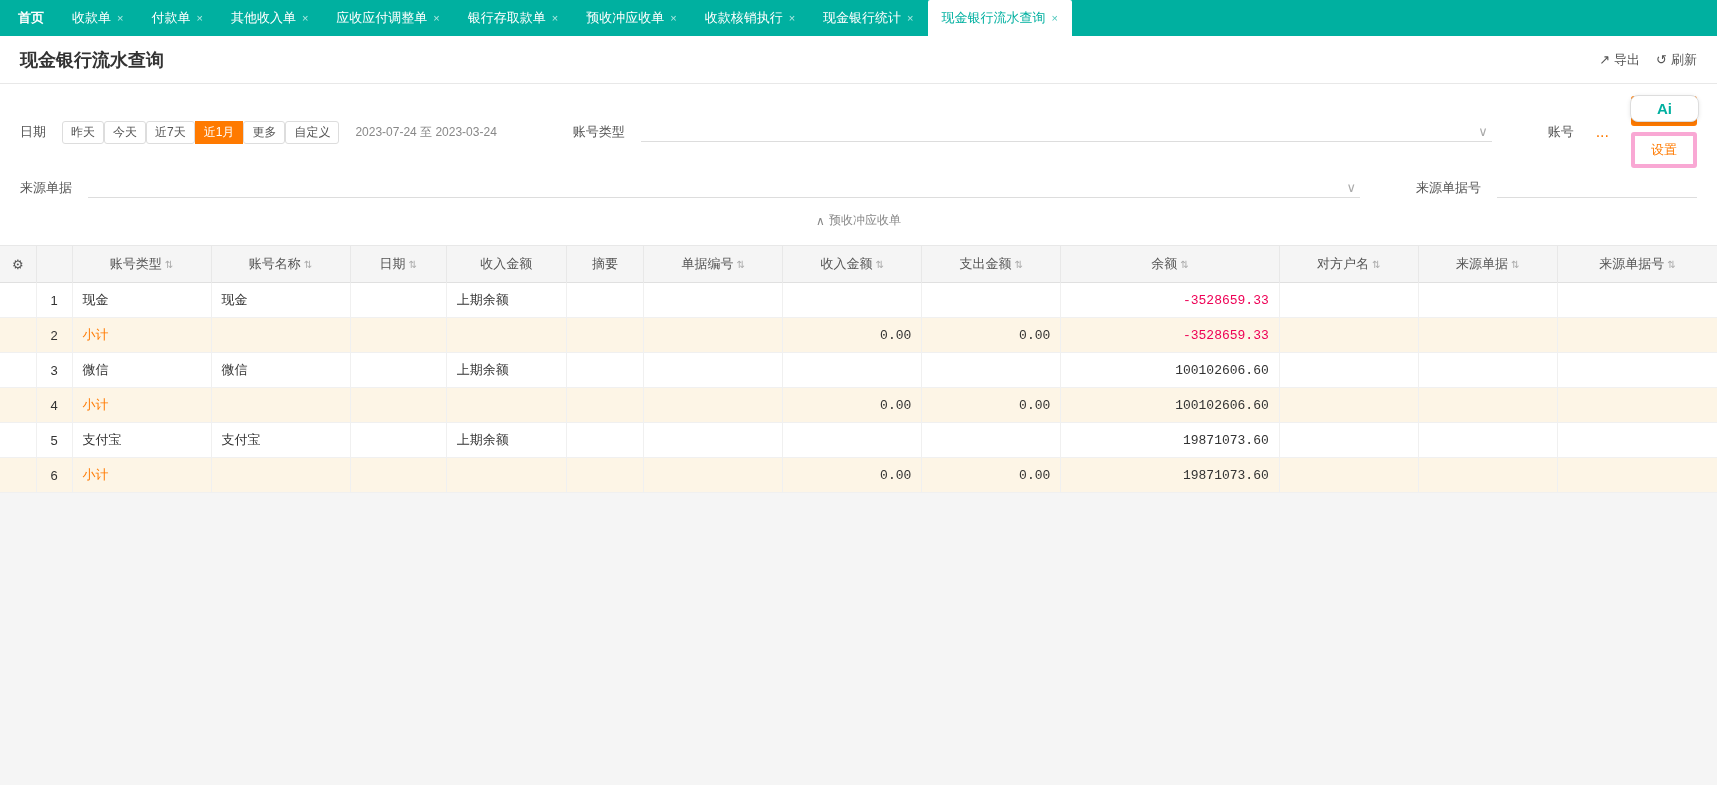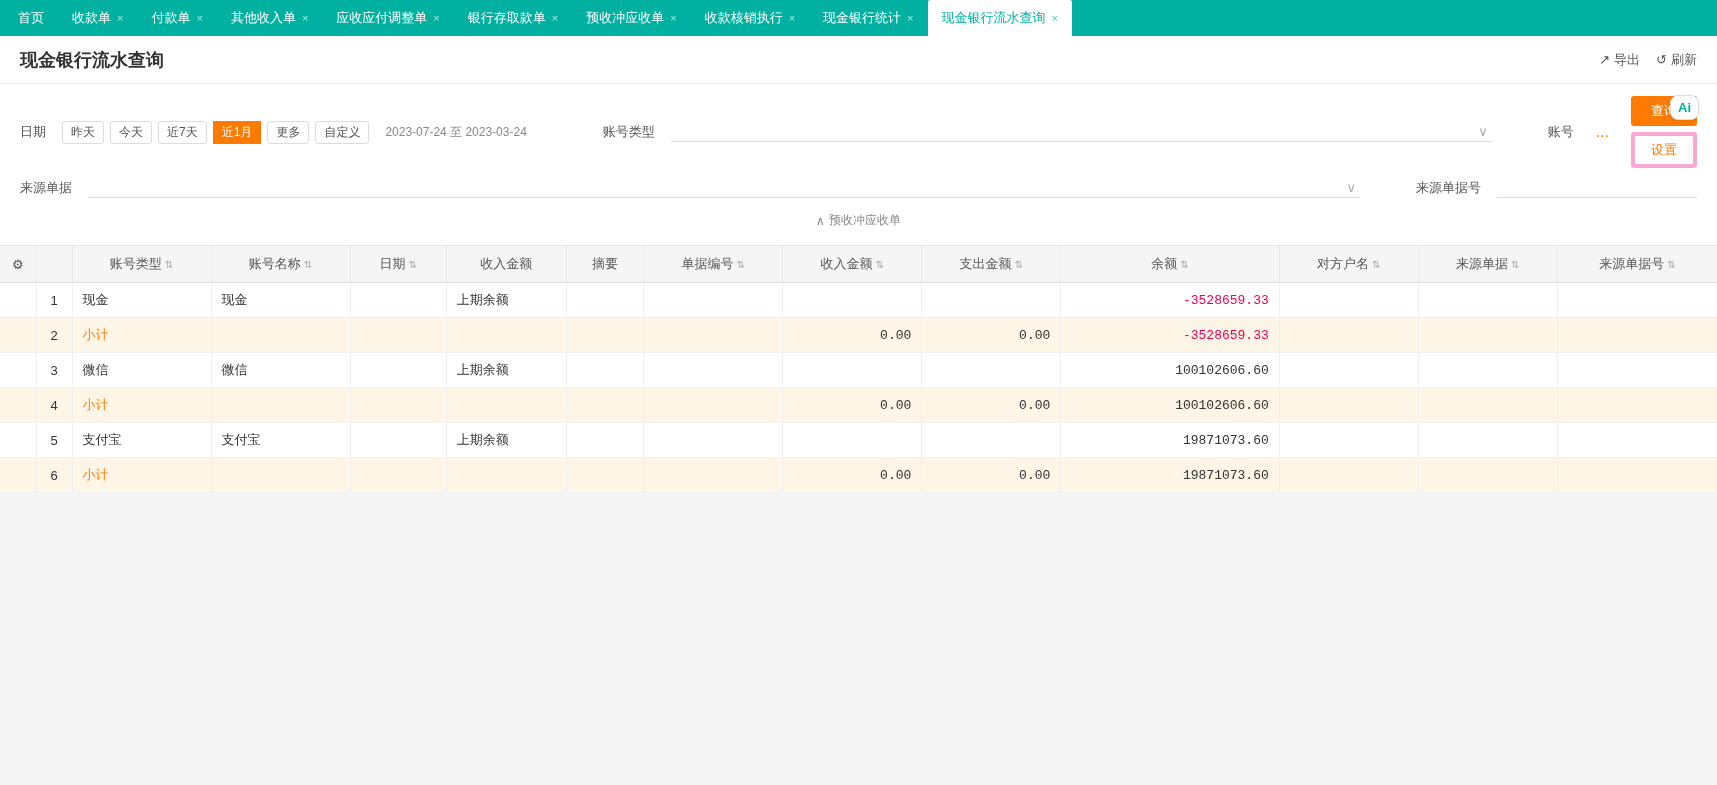--- a/index.html
+++ b/index.html
@@ -17,21 +17,21 @@
     .top-nav .nav-item {
       color: #fff;
       padding: 0 14px;
       height: 36px;
       display: flex;
       align-items: center;
       cursor: pointer;
       white-space: nowrap;
       font-size: 13px;
     }
-    .top-nav .nav-item.home { font-weight: normal; }
+    .top-nav .nav-item.home { font-weight: bold; }
     .top-nav .nav-item.active {
       background: #fff;
       color: #00b0a0;
       border-radius: 2px 2px 0 0;
     }
     .top-nav .nav-item .close-x {
       margin-left: 6px;
       font-size: 11px;
       opacity: 0.7;
     }
@@ -81,21 +81,20 @@
     }
     .filter-row:last-child { margin-bottom: 0; }
     .filter-label {
       color: #555;
       white-space: nowrap;
       font-size: 13px;
     }
     .date-btns {
       display: flex;
       align-items: center;
-      gap: 6px;
     }
     .date-btn {
       padding: 2px 8px;
       border: 1px solid #ddd;
       border-radius: 3px;
       cursor: pointer;
       font-size: 12px;
       background: #fff;
       color: #555;
     }
@@ -236,22 +235,22 @@
     }
 
     
     .ai-badge {
       position: fixed;
       right: 18px;
       top: 95px;
       background: #fff;
       border: 1px solid #ddd;
       border-radius: 8px;
-      padding: 4px 7px;
-      font-size: 13px;
+      padding: 4px 26px;
+      font-size: 15px;
       font-weight: bold;
       color: #00b0a0;
       box-shadow: 0 1px 4px rgba(0,0,0,0.1);
       cursor: pointer;
     }
   </style>
 </head>
 <body>
 
 <nav class="top-nav">

